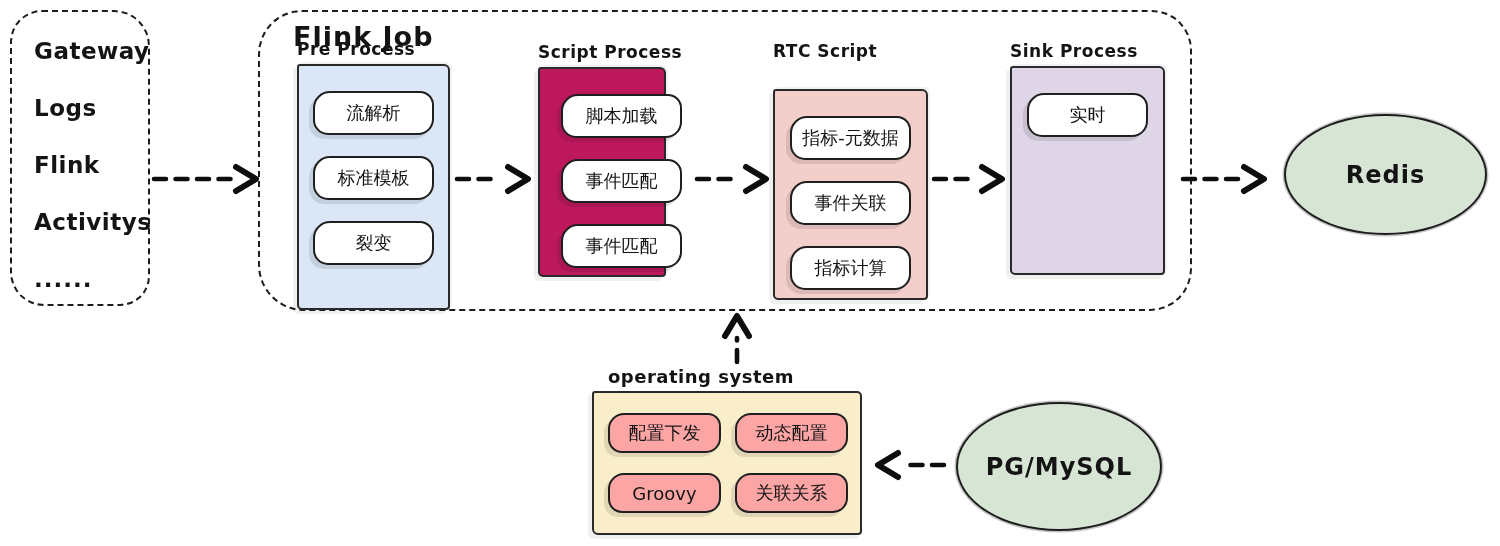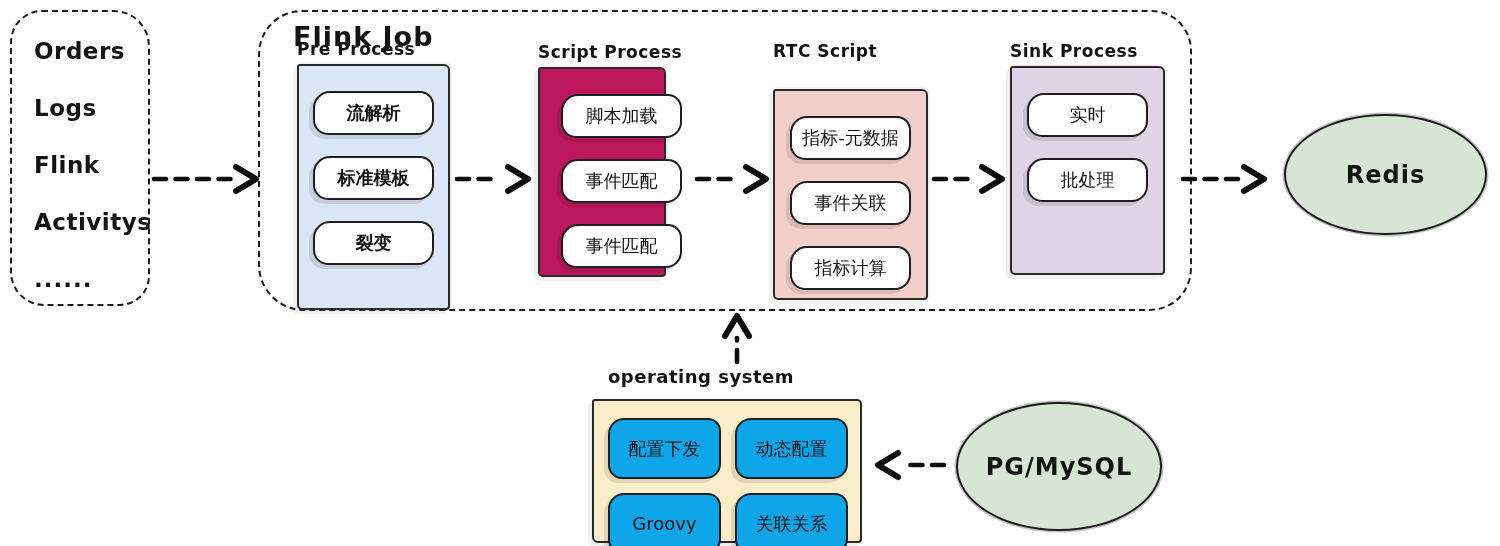--- a/index.html
+++ b/index.html
@@ -34,63 +34,63 @@
     display:flex; flex-direction:column; align-items:center;
     padding-top:25px; gap:21px; width:100%;
   }
   .pitem {
     width:121px; height:44px; background:#ffffff;
     border:2.2px solid #1f1f1f; border-radius:17px 14px 16px 15px;
     display:flex; align-items:center; justify-content:center;
     font-size:18px; box-shadow:-4px 4px 0 rgba(0,0,0,.10);
     flex:0 0 auto;
   }
-  .g1 { left:297px; top:39px; width:153px; } .g1 .pcard { height:246px;font-weight:bold; }
+  .g1 { left:297px; top:39px; width:153px; } .g1 .pcard { height:246px; }
   .g2 { left:538px; top:42px; width:128px; } .g2 .pcard { height:210px; }
   .g3 { left:773px; top:41px; width:155px; } .g3 .pcard { height:211px; }
   .g4 { left:1010px; top:41px; width:155px; } .g4 .pcard { height:209px; }
 
   
   .ellipse {
     position:absolute; border:2.6px solid #1d1d1d; border-radius:50%;
     display:flex; align-items:center; justify-content:center;
     font-size:24px; font-weight:600; letter-spacing:1px;
     box-shadow:0 0 0 1.5px rgba(20,20,20,.25);
   }
   .ellipse-redis { left:1284px; top:114px; width:203px; height:121px; }
   .ellipse-pg    { left:956px;  top:402px; width:206px; height:129px; }
 
   
   .os-group { position:absolute; left:592px; top:366px; width:270px; }
-  .os-label { font-size:18px; font-weight:700; margin:0 0 12px 16px; letter-spacing:.5px; }
+  .os-label { font-size:18px; font-weight:700; margin:0 0 4px 16px; letter-spacing:.5px; }
   .os-card {
     border:2.3px solid #2a2a2a; border-radius:3px 5px 4px 6px;
     box-shadow:-4px 4px 0 rgba(0,0,0,.06);
     height:144px; display:grid; grid-template-columns:1fr 1fr;
     gap:14px; padding:17px 14px; align-items:center; justify-items:center;
   }
   .os-item {
-    width:113px; height:61px; background:#0ea5e9;
+    width:113px; height:40px; background:#fca5a5;
     border:2.2px solid #1f1f1f; border-radius:16px 13px 15px 14px;
     display:flex; align-items:center; justify-content:center;
     font-size:18px; box-shadow:-4px 4px 0 rgba(0,0,0,.10);
   }
 
   
   .arrows { position:absolute; left:0; top:0; width:1500px; height:546px; pointer-events:none; }
   .dash { stroke:#0d0d0d; stroke-width:4.6; stroke-dasharray:12 9.5; stroke-linecap:round; fill:none; }
   .head { stroke:#0d0d0d; stroke-width:6; fill:none; stroke-linecap:round; stroke-linejoin:round; }
 </style>
 </head>
 <body>
 
 <div class="canvas">
 
   <div class="source-box">
-    <div class="source-item">Orders</div>
+    <div class="source-item">Gateway</div>
     <div class="source-item">Logs</div>
     <div class="source-item">Flink</div>
     <div class="source-item">Activitys</div>
     <div class="source-item">......</div>
   </div>
 
   <div class="flink">
     <div class="flink-label">Flink Job</div>
   </div>
 
@@ -118,21 +118,20 @@
       <div class="pitem">指标-元数据</div>
       <div class="pitem">事件关联</div>
       <div class="pitem">指标计算</div>
     </div>
   </div>
 
   <div class="pgroup g4">
     <div class="ptitle">Sink Process</div>
     <div class="pcard" style="background: rgb(222, 213, 231);">
       <div class="pitem">实时</div>
-      <div class="pitem">批处理</div>
     </div>
   </div>
 
   <div class="ellipse ellipse-redis" style="background: rgb(215, 230, 212);">
     <span>Redis</span>
   </div>
 
   <div class="ellipse ellipse-pg" style="background: rgb(215, 230, 212);">
     <span>PG/MySQL</span>
   </div>

